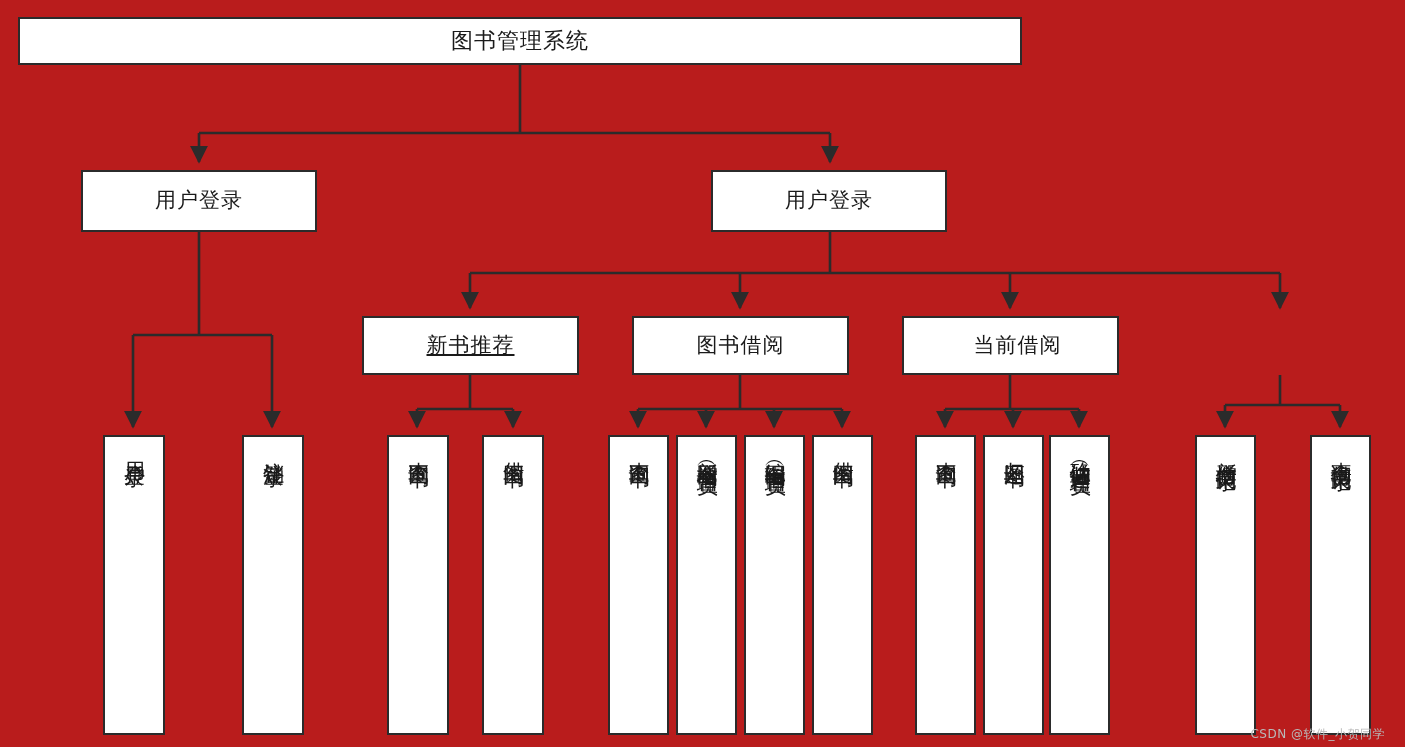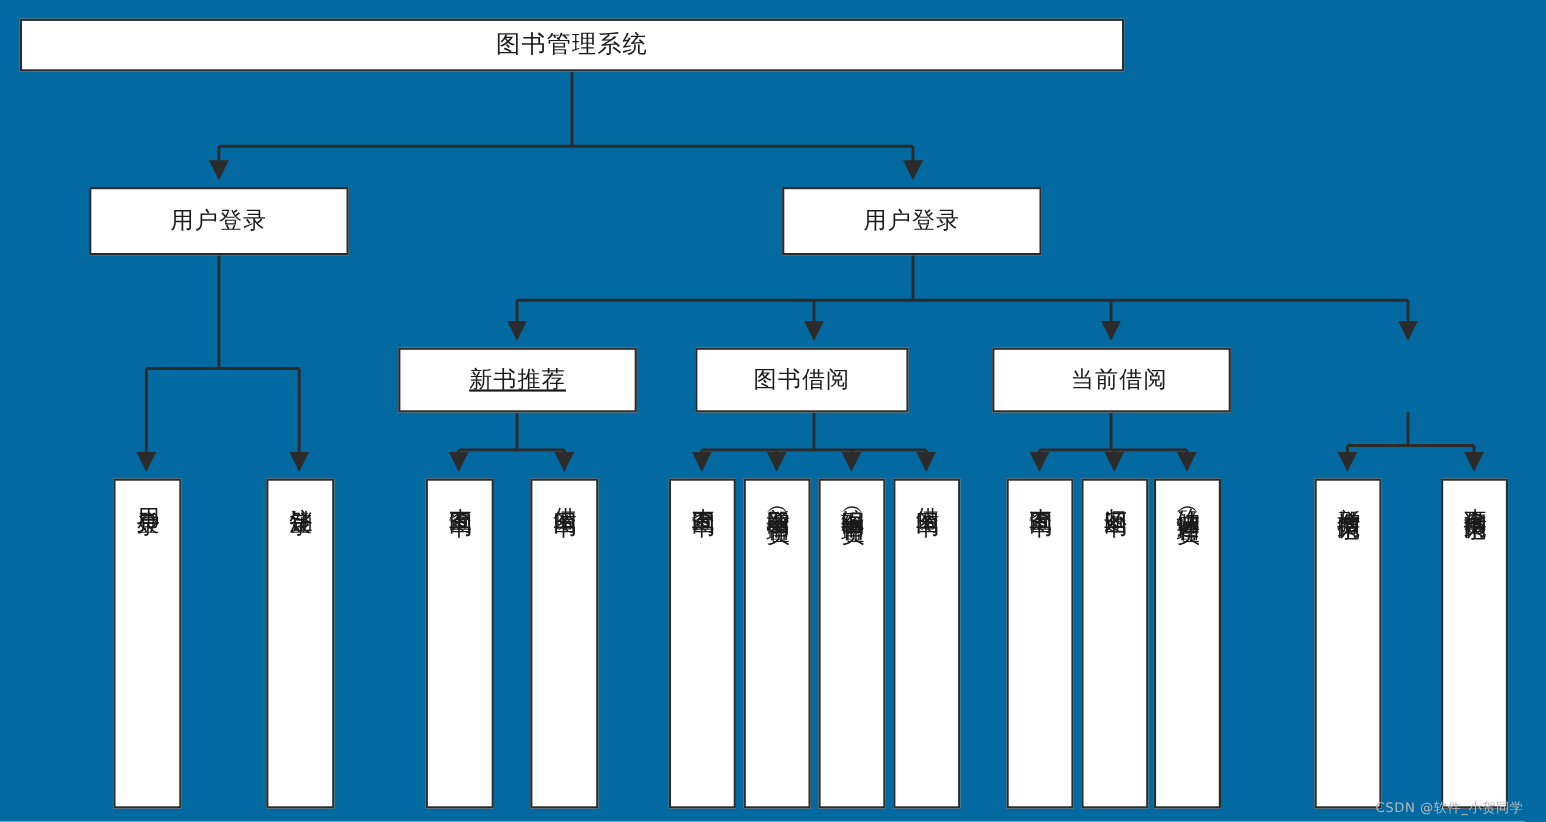--- a/index.html
+++ b/index.html
@@ -7,21 +7,21 @@
     padding: 0;
     background: #ffffff;
   }
   body {
     font-family: "DejaVu Sans", "Liberation Sans", sans-serif;
   }
   #canvas {
     position: relative;
     width: 1405px;
     height: 747px;
-    background: #0369a1;
+    background: #b91c1c;
     overflow: hidden;
   }
   .node {
     position: absolute;
     box-sizing: border-box;
     border: 2px solid #2b2b2b;
     background: #ffffff;
     display: flex;
     align-items: center;
     justify-content: center;
@@ -133,21 +133,21 @@
   <div class="node horiz" style="left:81px; top:170px; width:236px; height:62px;">
     <span>用户登录</span>
   </div>
   <div class="node horiz" style="left:711px; top:170px; width:236px; height:62px;">
     <span>用户登录</span>
   </div>
 
   <div class="node horiz" style="left:362px; top:316px; width:217px; height:59px;text-decoration:underline;">
     <span>新书推荐</span>
   </div>
-  <div class="node horiz" style="left:632px; top:316px; width:194px; height:59px;">
+  <div class="node horiz" style="left:632px; top:316px; width:217px; height:59px;">
     <span>图书借阅</span>
   </div>
   <div class="node horiz" style="left:902px; top:316px; width:217px; height:59px;padding-left:14px;">
     <span>当前借阅</span>
   </div>
 
   <div class="node vert" style="left:103px; top:435px; width:62px; height:300px;">
     <span class="vlabel">用户登录</span>
   </div>
   <div class="node vert" style="left:242px; top:435px; width:62px; height:300px;">

